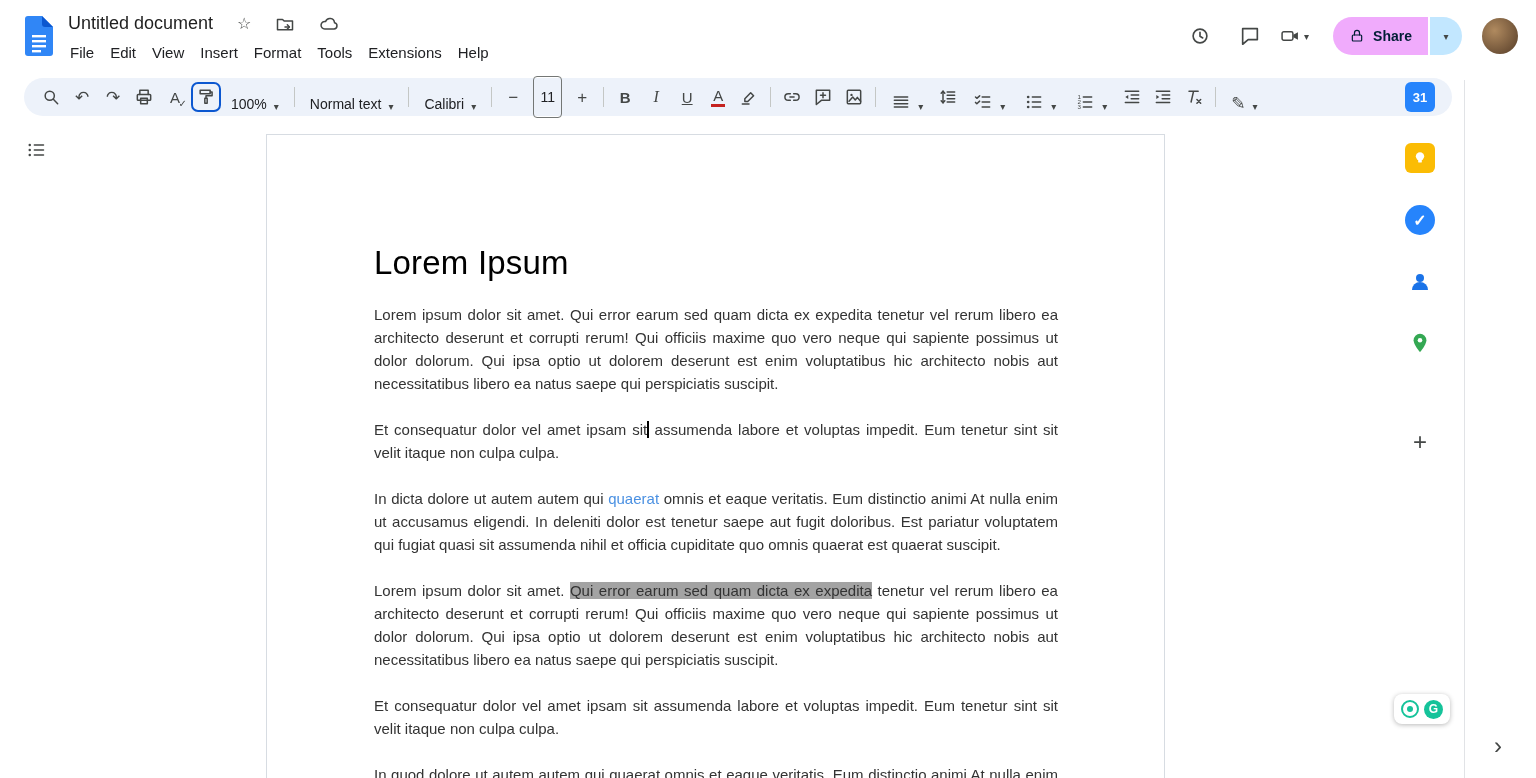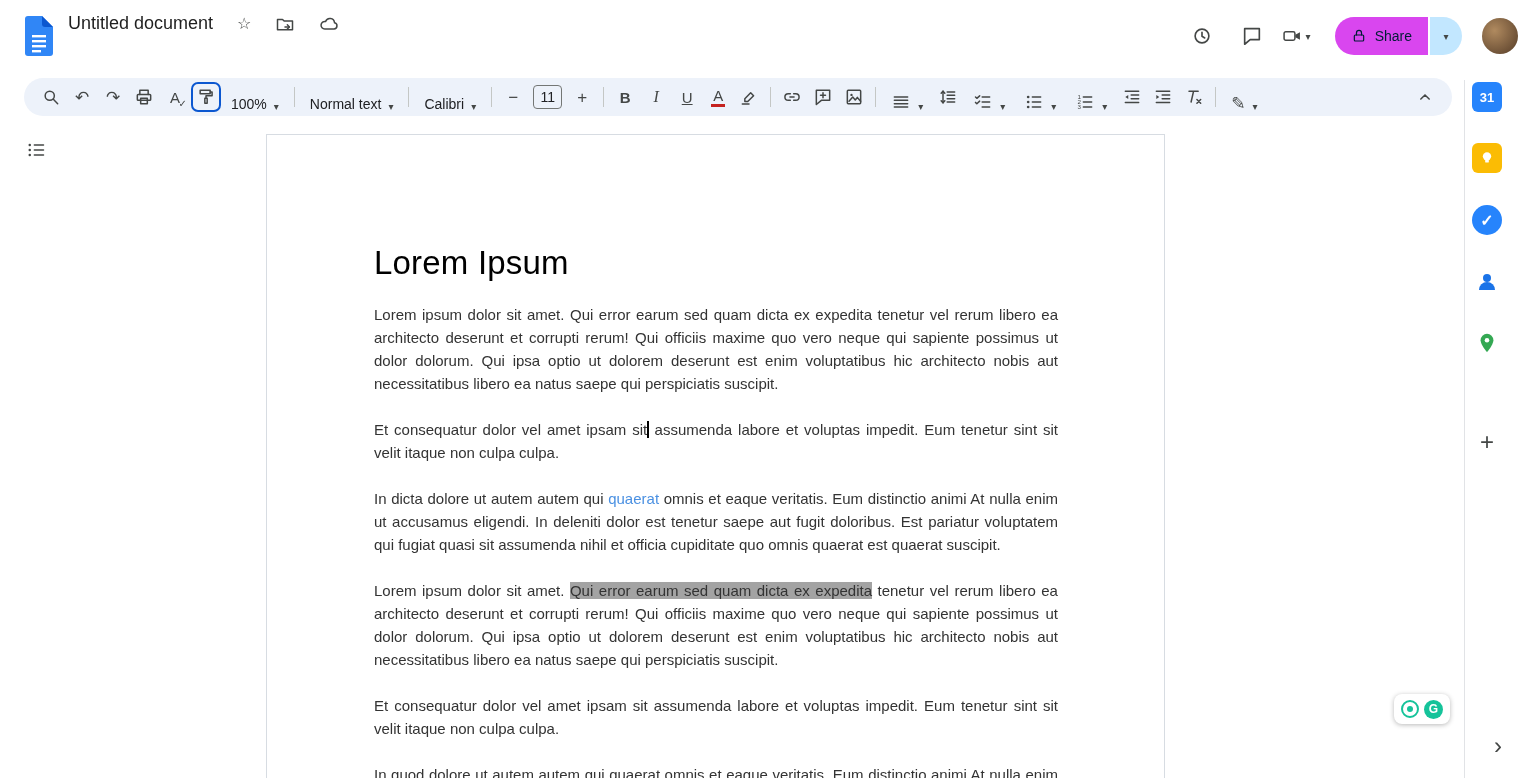--- a/index.html
+++ b/index.html
@@ -19,32 +19,32 @@
   .doc-title{font-size:18px;color:#1f1f1f}
   .title-icon{color:#444746;font-size:16px;display:flex;align-items:center}
   .menu-bar{position:absolute;left:62px;top:41px;display:flex}
   .menu-item{padding:3px 8px;font-size:15px;color:#202124;border-radius:4px;cursor:pointer}
   .top-actions{position:absolute;right:18px;top:16px;display:flex;align-items:center;gap:10px}
   .top-icon-btn{width:40px;height:40px;border-radius:50%;display:flex;align-items:center;justify-content:center}
   .top-icon-btn svg.i{width:22px;height:22px}
   .cam-group{display:flex;align-items:center;gap:4px}
   .dd-arrow{font-size:10px;color:#444746}
   .share{display:flex;align-items:center;margin-left:14px}
-  .share-main{height:38px;background:#d946ef;border-radius:19px 0 0 19px;display:flex;align-items:center;gap:8px;padding:0 16px 0 16px;font-size:14px;font-weight:normal;color:#001d35;cursor:pointer}
+  .share-main{height:38px;background:#f0abfc;border-radius:19px 0 0 19px;display:flex;align-items:center;gap:8px;padding:0 16px 0 16px;font-size:14px;font-weight:bold;color:#001d35;cursor:pointer}
   .share-main svg{width:16px;height:16px;stroke:#001d35;fill:none;stroke-width:1.8;stroke-linecap:round}
   .share-arrow{height:38px;width:32px;background:#c2e7ff;border-radius:0 19px 19px 0;margin-left:2px;display:flex;align-items:center;justify-content:center;color:#001d35;cursor:pointer}
   .avatar{width:36px;height:36px;border-radius:50%;background:radial-gradient(circle at 35% 35%, #b08a5f, #6b4f35 75%);margin-left:10px;cursor:pointer}
 
   
   .toolbar{position:absolute;left:24px;top:78px;width:1428px;height:38px;background:#edf2fa;border-radius:19px;display:flex;align-items:center;padding:0 12px;gap:1px}
   .tb-btn{min-width:30px;height:30px;display:flex;align-items:center;justify-content:center;border-radius:6px;cursor:pointer;position:relative}
   .tb-btn.active{border:2px solid #0b57d0;border-radius:7px}
   .tb-sep{width:1px;height:20px;background:#c4c7c5;margin:0 5px}
   .tb-dd{display:flex;align-items:flex-end;gap:7px;padding:0 9px;height:30px;border-radius:4px;font-size:14px;color:#202124;cursor:pointer;white-space:nowrap}
-  .size-box{width:29px;height:24px;border:1px solid #747775;border-radius:4px;display:flex;align-items:center;justify-content:center;font-size:14px;color:#202124;cursor:text;margin:0 4px}
+  .size-box{width:29px;height:42px;border:1px solid #747775;border-radius:4px;display:flex;align-items:center;justify-content:center;font-size:14px;color:#202124;cursor:text;margin:0 4px}
   .tb-label{font-size:15px;color:#444746}
   .lbl-b{font-weight:bold}
   .lbl-i{font-style:italic;font-family:"Liberation Serif",serif;font-size:16px}
   .lbl-u{text-decoration:underline}
   .color-a{display:flex;flex-direction:column;align-items:center;line-height:1}
   .color-a .bar{width:14px;height:3px;background:#c5221f;margin-top:1px}
   .spell{position:relative;font-size:15px;color:#444746}
   .spell .spell-check{position:absolute;right:-7px;bottom:-3px;font-size:10px;color:#444746}
   .tb-right{margin-left:auto;display:flex;align-items:center}
 
@@ -54,21 +54,21 @@
   .doc-h1{font-size:33px;font-weight:normal;color:#000;margin:0 0 21px;letter-spacing:.2px}
   .para{font-size:15px;line-height:23px;color:#333;text-align:justify;margin:0 0 23px}
   .doc-link{color:#4a90e2;cursor:pointer}
   .selected{background:#a3a3a3}
   .cursor{display:inline-block;width:1.5px;height:17px;background:#000;vertical-align:-3px}
 
   
   .v-divider{position:absolute;left:1464px;top:80px;width:1px;height:698px;background:#e1e3e6}
   .scroll-thumb{position:absolute;left:1468px;top:117px;width:8px;height:228px;background:#bdc1c6;border-radius:4px;cursor:pointer}
   .rail{position:absolute;left:1465px;top:80px;width:71px;height:698px;background:#fff}
-  .rail-icon{position:absolute;left:1472px;width:30px;height:30px;display:flex;align-items:center;justify-content:center;cursor:pointer}
+  .rail-icon{position:absolute;left:1405px;width:30px;height:30px;display:flex;align-items:center;justify-content:center;cursor:pointer}
   .cal-icon{background:#2684fc;border-radius:6px;color:#fff;font-size:13px;font-weight:bold}
   .keep-icon{background:#fbbc04;border-radius:6px}
   .tasks-icon{background:#2684fc;border-radius:50%;color:#fff;font-size:16px;font-weight:bold}
   .rail-plus{font-size:24px;color:#444746}
   .rail-chevron{position:absolute;left:1494px;top:732px;font-size:24px;color:#444746;cursor:pointer}
 
   
   .grammarly{position:absolute;left:1394px;top:694px;width:56px;height:30px;background:#fff;border-radius:8px;box-shadow:0 1px 5px rgba(0,0,0,.28);display:flex;align-items:center;justify-content:center;gap:5px;cursor:pointer}
   .gw-ring{width:18px;height:18px;border:2px solid #15c39a;border-radius:50%;display:flex;align-items:center;justify-content:center}
   .gw-ring .dot{width:6px;height:6px;background:#15c39a;border-radius:50%}
@@ -101,20 +101,30 @@
             <path d="M14.8 13l2.5 2.5-2.5 2.5"></path>
           </svg>
       </span>
       <span class="title-icon">
         <svg class="i" viewBox="0 0 24 24">
             <path d="M7 18a4.5 4.5 0 1 1 .9-8.9A5.5 5.5 0 0 1 18.6 10.5 3.8 3.8 0 0 1 18 18z"></path>
           </svg>
       </span>
     </div>
 
+    <div class="menu-bar" id="menu-bar">
+        <div class="menu-item">File</div>
+        <div class="menu-item">Edit</div>
+        <div class="menu-item">View</div>
+        <div class="menu-item">Insert</div>
+        <div class="menu-item">Format</div>
+        <div class="menu-item">Tools</div>
+        <div class="menu-item">Extensions</div>
+        <div class="menu-item">Help</div>
+      </div>
 
     <div class="top-actions">
       <div class="top-icon-btn">
         <svg class="i" viewBox="0 0 24 24">
             <circle cx="12" cy="12" r="7.5"></circle>
             <path d="M12 8v4.3l3 1.8"></path>
           </svg>
       </div>
       <div class="top-icon-btn">
         <svg class="i" viewBox="0 0 24 24">

